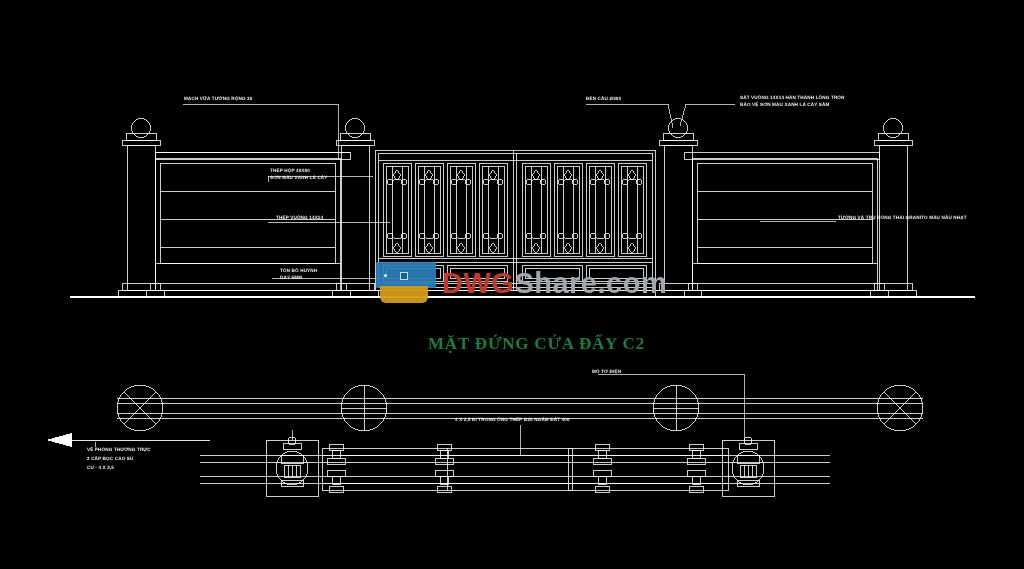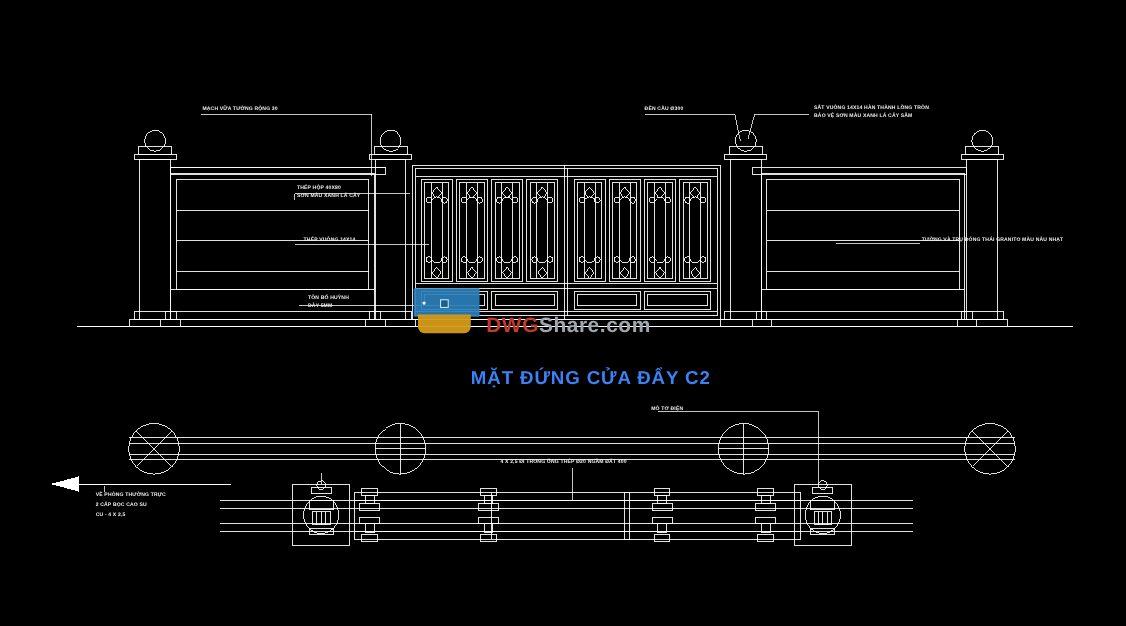--- a/index.html
+++ b/index.html
@@ -18,35 +18,34 @@
     letter-spacing:.15px;
     line-height:6.2px;
     white-space:nowrap;
     font-weight:700;
     font-family:"Liberation Sans","DejaVu Sans",sans-serif;
     text-rendering:geometricPrecision;
   }
   .lbl.l2{line-height:6.6px;}
   #title{
     position:absolute;
-    color:#3b82f6;
+    color:#15803d;
     font-size:17px;
     font-weight:700;
     letter-spacing:.8px;
     white-space:nowrap;
-    font-family:Liberation Sans, sans-serif;
+    font-family:Liberation Serif, serif;
   }
   
   #wm{position:absolute;left:372px;top:258px;width:300px;height:50px;pointer-events:none;}
   #wm .wtext{
     position:absolute;left:70px;top:9px;
-    font-size:19px;font-weight:700;letter-spacing:.5px;
+    font-size:29px;font-weight:700;letter-spacing:.5px;
     font-family:"Liberation Sans","DejaVu Sans",sans-serif;
     white-space:nowrap;
-    margin-top:19px;
   }
   #wm .wd{color:#c0392b;}
   #wm .ww{color:#c0392b;}
   #wm .wg{color:#c0392b;}
   #wm .wrest{color:#9fa6ad;}
   #wm .logo-b{
     position:absolute;left:4px;top:4px;width:60px;height:26px;
     background:#2a7fb8;opacity:.92;border-radius:1px;
   }
   #wm .logo-y{

